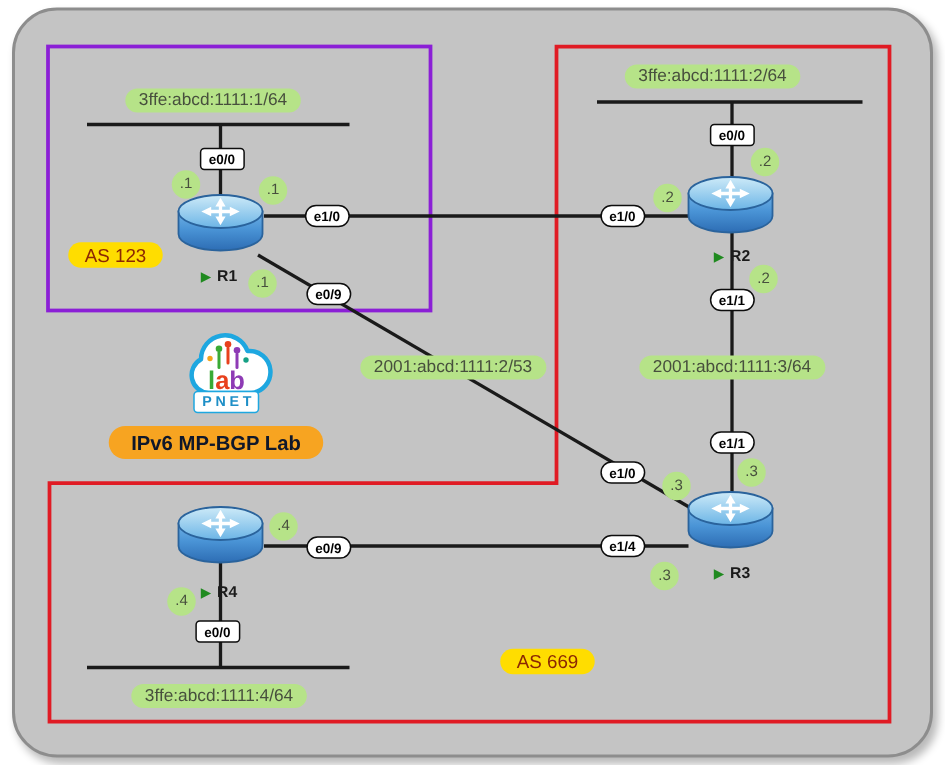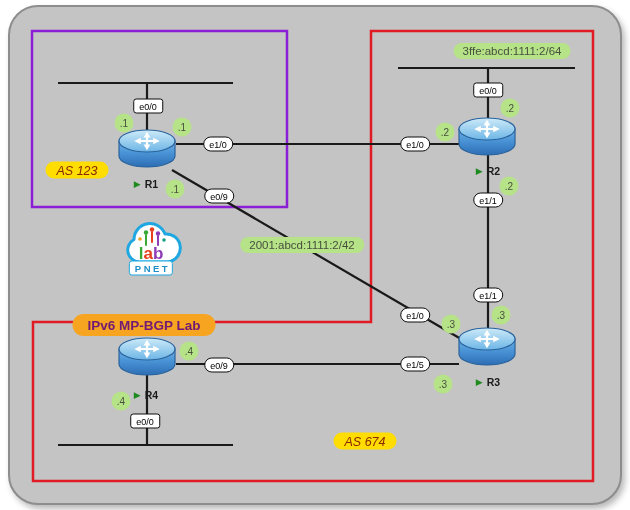--- a/index.html
+++ b/index.html
@@ -6,27 +6,27 @@
   body{width:630px;height:510px;font-family:"Liberation Sans","DejaVu Sans",sans-serif;}
   .stage{position:relative;width:630px;height:510px;overflow:hidden;}
   .canvas{position:absolute;left:8px;top:5px;width:610px;height:496px;background:#c4c4c4;
           border:2px solid #8d8d8d;border-radius:30px;box-shadow:3px 4px 6px rgba(0,0,0,.28);}
   .overlay{position:absolute;left:0;top:0;width:630px;height:510px;}
   .lbl{position:absolute;transform:translate(-50%,-50%);white-space:nowrap;z-index:5;}
   .net{background:#b6e388;color:#474f3d;font-size:11.5px;padding:2px 9px;border-radius:10px;}
   .addr{background:#b6e388;color:#474f3d;font-size:10px;width:19px;height:19px;border-radius:50%;
         display:flex;align-items:center;justify-content:center;}
   .if{background:#ffffff;border:1.6px solid #0d0d0d;border-radius:8px;color:#000;
-      font-size:9px;font-weight:normal;padding:1.5px 5px;}
+      font-size:9px;font-weight:bold;padding:1.5px 5px;}
   .if.sq{border-radius:3px;}
-  .as{background:#ffdd00;color:#8b2703;font-size:12.5px;padding:1.5px 11px;border-radius:10px;font-style:italic;}
+  .as{background:#ffdd00;color:#8b2703;font-size:12.5px;padding:1.5px 11px;border-radius:10px;}
   .nodename{font-size:10.5px;font-weight:bold;color:#1b1b1b;display:flex;align-items:center;gap:4px;}
   .nodename .tri{color:#1f8a1f;font-size:9px;line-height:1;}
-  .title-badge{background:#f7a421;color:#701a75;font-size:13.5px;font-weight:bold;
-               padding:3.5px 15px;border-radius:11px;margin-top:30px;}
+  .title-badge{background:#f7a421;color:#0f172a;font-size:13.5px;font-weight:bold;
+               padding:3.5px 15px;border-radius:11px;}
   .pnet-box{background:#fff;border:1.5px solid #1ea7e0;border-radius:3px;color:#1e8fc7;
             font-size:9.5px;font-weight:bold;letter-spacing:2.5px;padding:1px 2px 1px 5px;}
   .logo-svg{position:absolute;left:119px;top:221px;z-index:4;}
 </style>
 </head>
 <body>
 
 <div class="stage">
   <div class="canvas"></div>
 
@@ -82,49 +82,52 @@
         <use href="#routerSym"></use>
       </g>
     <g transform="translate(457,326)">
         <use href="#routerSym"></use>
       </g>
     <g transform="translate(117,336)">
         <use href="#routerSym"></use>
       </g>
   </svg>
 
-  <div class="lbl net" style="left:512px;top:51px">3ffe:abcd:1111:2/64</div>
-  <div class="lbl net" style="left:302px;top:245px">2001:abcd:1111:2/42</div>
+  <div class="lbl net" style="left:142px;top:67px">3ffe:abcd:1111:1/64</div>
+  <div class="lbl net" style="left:475px;top:51px">3ffe:abcd:1111:2/64</div>
+  <div class="lbl net" style="left:302px;top:245px">2001:abcd:1111:2/53</div>
+  <div class="lbl net" style="left:488px;top:245px">2001:abcd:1111:3/64</div>
+  <div class="lbl net" style="left:146px;top:464px">3ffe:abcd:1111:4/64</div>
 
   <div class="lbl if sq" style="left:148px;top:106px">e0/0</div>
   <div class="lbl if sq" style="left:488px;top:90px">e0/0</div>
   <div class="lbl if sq" style="left:145px;top:421px">e0/0</div>
   <div class="lbl if" style="left:218px;top:144px">e1/0</div>
   <div class="lbl if" style="left:415px;top:144px">e1/0</div>
   <div class="lbl if" style="left:219px;top:196px">e0/9</div>
   <div class="lbl if" style="left:415px;top:315px">e1/0</div>
   <div class="lbl if" style="left:488px;top:200px">e1/1</div>
   <div class="lbl if" style="left:488px;top:295px">e1/1</div>
   <div class="lbl if" style="left:219px;top:365px">e0/9</div>
-  <div class="lbl if" style="left:415px;top:364px">e1/5</div>
+  <div class="lbl if" style="left:415px;top:364px">e1/4</div>
 
   <div class="lbl addr" style="left:124px;top:123px">.1</div>
   <div class="lbl addr" style="left:182px;top:127px">.1</div>
   <div class="lbl addr" style="left:175px;top:189px">.1</div>
   <div class="lbl addr" style="left:510px;top:108px">.2</div>
   <div class="lbl addr" style="left:445px;top:132px">.2</div>
   <div class="lbl addr" style="left:509px;top:186px">.2</div>
   <div class="lbl addr" style="left:501px;top:315px">.3</div>
   <div class="lbl addr" style="left:451px;top:324px">.3</div>
   <div class="lbl addr" style="left:443px;top:384px">.3</div>
   <div class="lbl addr" style="left:189px;top:351px">.4</div>
   <div class="lbl addr" style="left:121px;top:401px">.4</div>
 
   <div class="lbl as" style="left:77px;top:170px">AS 123</div>
-  <div class="lbl as" style="left:365px;top:441px">AS 674</div>
+  <div class="lbl as" style="left:365px;top:441px">AS 669</div>
 
   <div class="lbl nodename" style="left:146px;top:184px">
     <span class="tri">▶</span>
     <span>R1</span>
   </div>
   <div class="lbl nodename" style="left:488px;top:171px">
     <span class="tri">▶</span>
     <span>R2</span>
   </div>
   <div class="lbl nodename" style="left:488px;top:382px">

